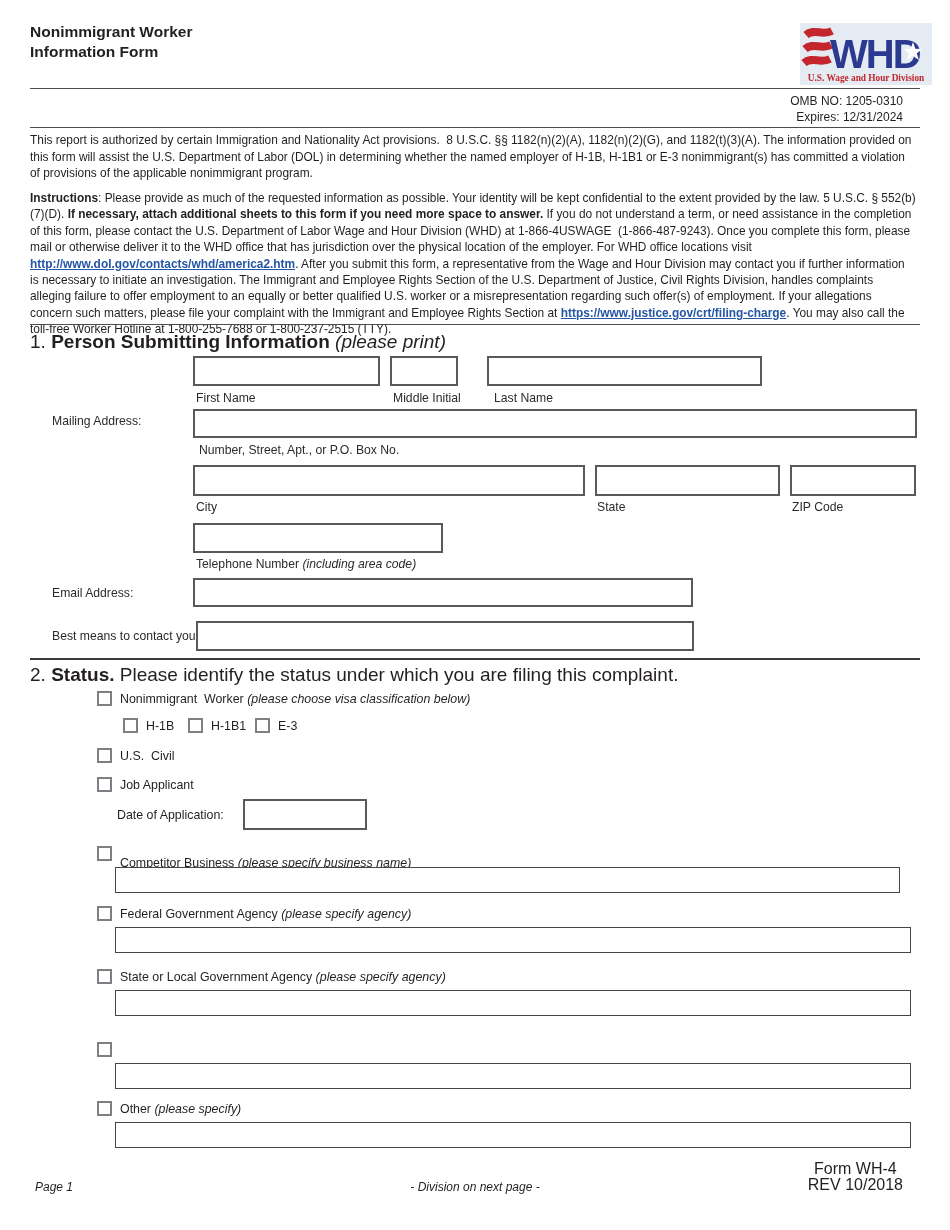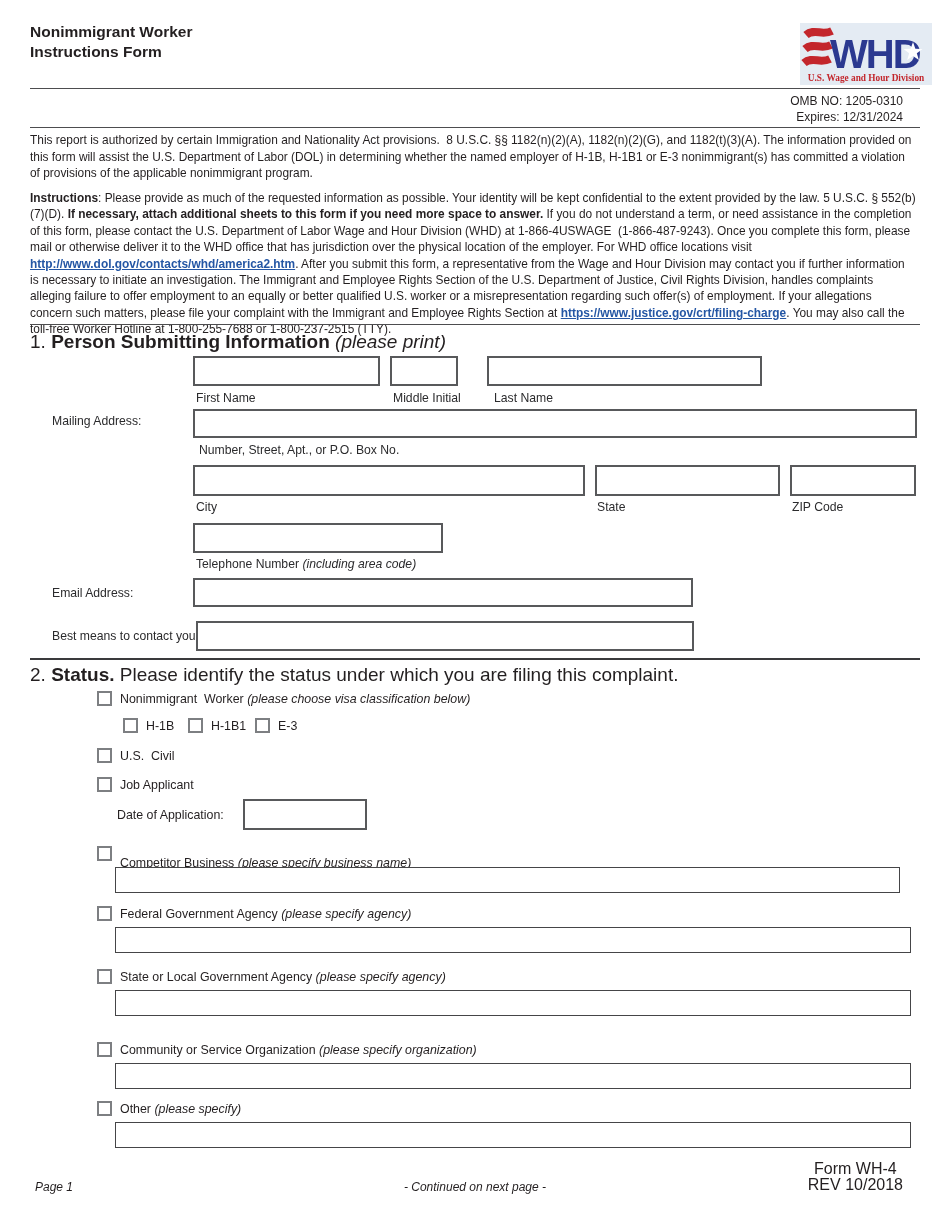--- a/index.html
+++ b/index.html
@@ -112,21 +112,21 @@
   .ft-cont { left:0; right:0; top:1180px; text-align:center; font-size:12px; font-style:italic; }
   .ft-form { right:47px; top:1161px; text-align:center; font-size:16px; line-height:16px; }
 </style>
 </head>
 <body>
 
 <div class="page">
 
   <div class="abs form-title">
     <div>Nonimmigrant Worker</div>
-    <div>Instructions Form</div>
+    <div>Information Form</div>
   </div>
 
 
   <div class="abs logo">
     <svg width="132" height="62" viewBox="0 0 132 62">
       <rect x="0" y="0" width="132" height="62" fill="#e4ebf3"></rect>
       <g stroke="#c3262c" stroke-width="8" fill="none">
         <path d="M6,12 C14,5 22,13 32,8"></path>
         <path d="M5,26 C13,19 21,27 31,22"></path>
         <path d="M4,40 C12,33 20,41 30,36"></path>
@@ -218,27 +218,26 @@
 
   <span class="cb cb-fed" role="checkbox" aria-checked="false"></span>
   <div class="olbl l-fed"><span class="pre">Federal Government Agency </span><span class="i">(please specify agency)</span></div>
   <input class="box2 in-fed" type="text" value="" style="">
 
   <span class="cb cb-sl" role="checkbox" aria-checked="false"></span>
   <div class="olbl l-sl"><span class="pre">State or Local Government Agency </span><span class="i">(please specify agency)</span></div>
   <input class="box2 in-sl" type="text" value="" style="">
 
   <span class="cb cb-cso" role="checkbox" aria-checked="false"></span>
-  <div class="olbl l-cso"><span class="pre">Community or Service Organization </span><span class="i">(please specify organization)</span></div>
   <input class="box2 in-cso" type="text" value="" style="">
 
   <span class="cb cb-oth" role="checkbox" aria-checked="false"></span>
   <div class="olbl l-oth"><span class="pre">Other </span><span class="i">(please specify)</span></div>
   <input class="box2 in-oth" type="text" value="" style="">
 
   <div class="abs ft-page">Page 1</div>
-  <div class="abs ft-cont">- Continued on next page -</div>
+  <div class="abs ft-cont">- Division on next page -</div>
   <div class="abs ft-form">
     <div>Form WH-4</div>
     <div>REV 10/2018</div>
   </div>
 
 </div>
 
 </body></html>

